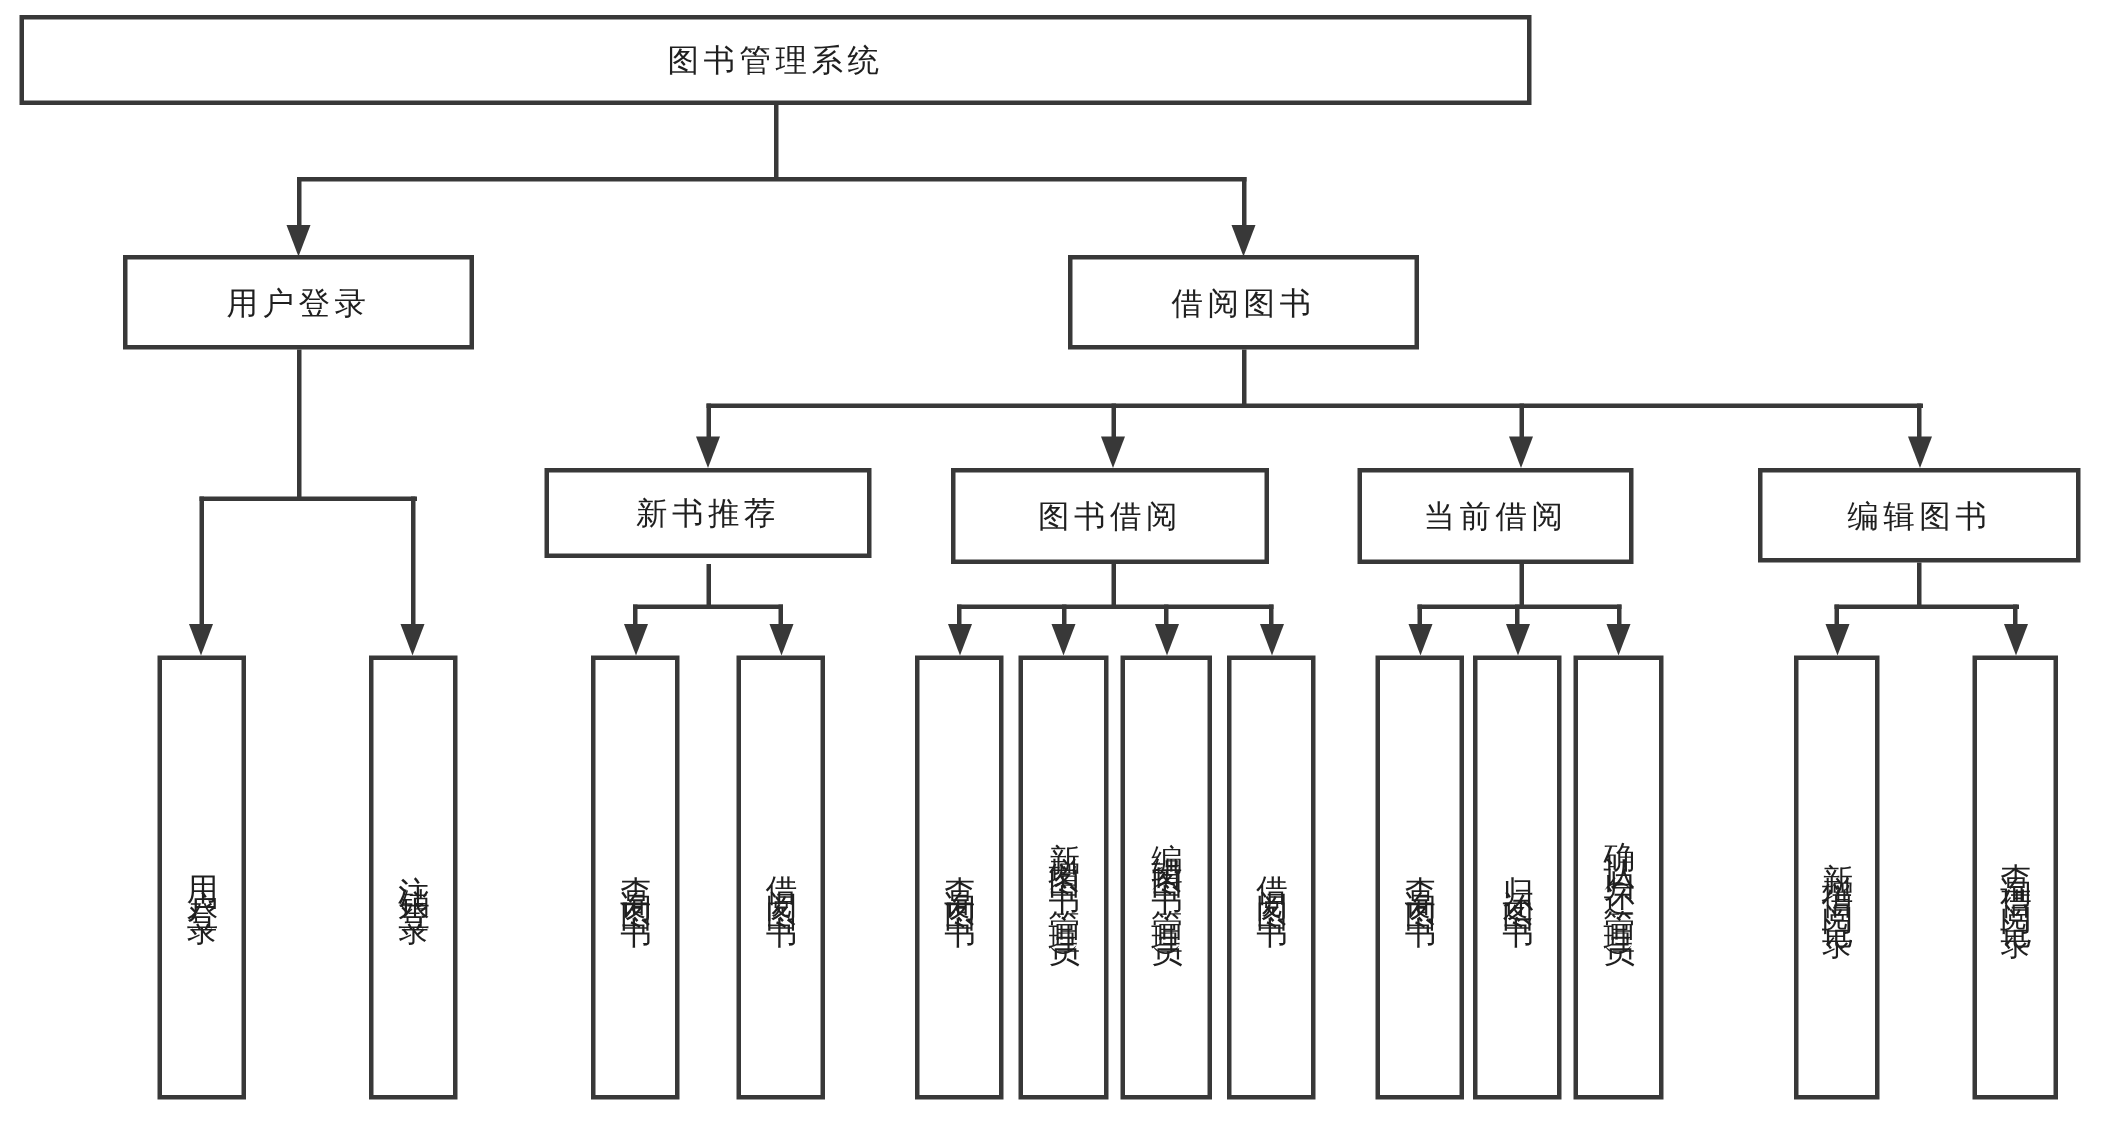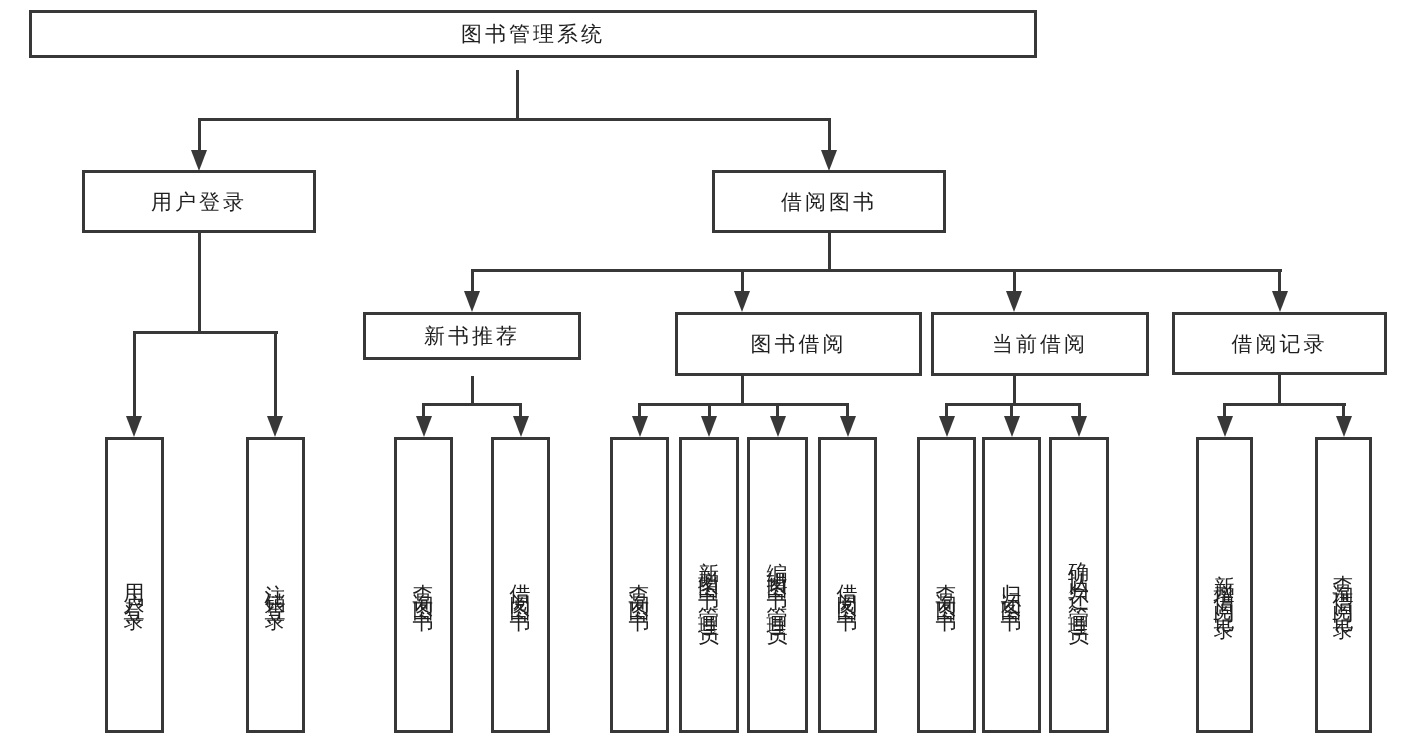--- a/index.html
+++ b/index.html
@@ -47,29 +47,29 @@
     font-size:18px;
     color:#a8a8a8;
     letter-spacing:1px;
   }
 </style>
 </head>
 <body>
 
 <div id="canvas">
 
-  <div class="box" style="left:13px;top:10px;width:1008px;height:48px;margin-left:16px;">图书管理系统</div>
+  <div class="box" style="left:13px;top:10px;width:1008px;height:60px;">图书管理系统</div>
 
   <div class="box" style="left:82px;top:170px;width:234px;height:63px;">用户登录</div>
   <div class="box" style="left:712px;top:170px;width:234px;height:63px;">借阅图书</div>
 
-  <div class="box" style="left:363px;top:312px;width:218px;height:48px;">新书推荐</div>
-  <div class="box" style="left:634px;top:312px;width:247px;height:64px;margin-left:41px;">图书借阅</div>
-  <div class="box" style="left:905px;top:312px;width:218px;height:64px;margin-left:26px;">当前借阅</div>
-  <div class="box" style="left:1172px;top:312px;width:215px;height:63px;">借阅记录</div>
+  <div class="box" style="left:363px;top:312px;width:218px;height:60px;">新书推荐</div>
+  <div class="box" style="left:634px;top:312px;width:212px;height:64px;">图书借阅</div>
+  <div class="box" style="left:905px;top:312px;width:184px;height:64px;">当前借阅</div>
+  <div class="box" style="left:1172px;top:312px;width:215px;height:63px;">编辑图书</div>
 
   <div class="box vbox" style="left:105px;top:437px;width:59px;height:296px;">用户登录</div>
   <div class="box vbox" style="left:246px;top:437px;width:59px;height:296px;">注销登录</div>
 
   <div class="box vbox" style="left:394px;top:437px;width:59px;height:296px;">查询图书</div>
   <div class="box vbox" style="left:491px;top:437px;width:59px;height:296px;">借阅图书</div>
 
   <div class="box vbox" style="left:610px;top:437px;width:59px;height:296px;">查询图书</div>
   <div class="box vbox" style="left:679px;top:437px;width:60px;height:296px;">新增图书（管理员）</div>
   <div class="box vbox" style="left:747px;top:437px;width:61px;height:296px;">编辑图书（管理员）</div>

